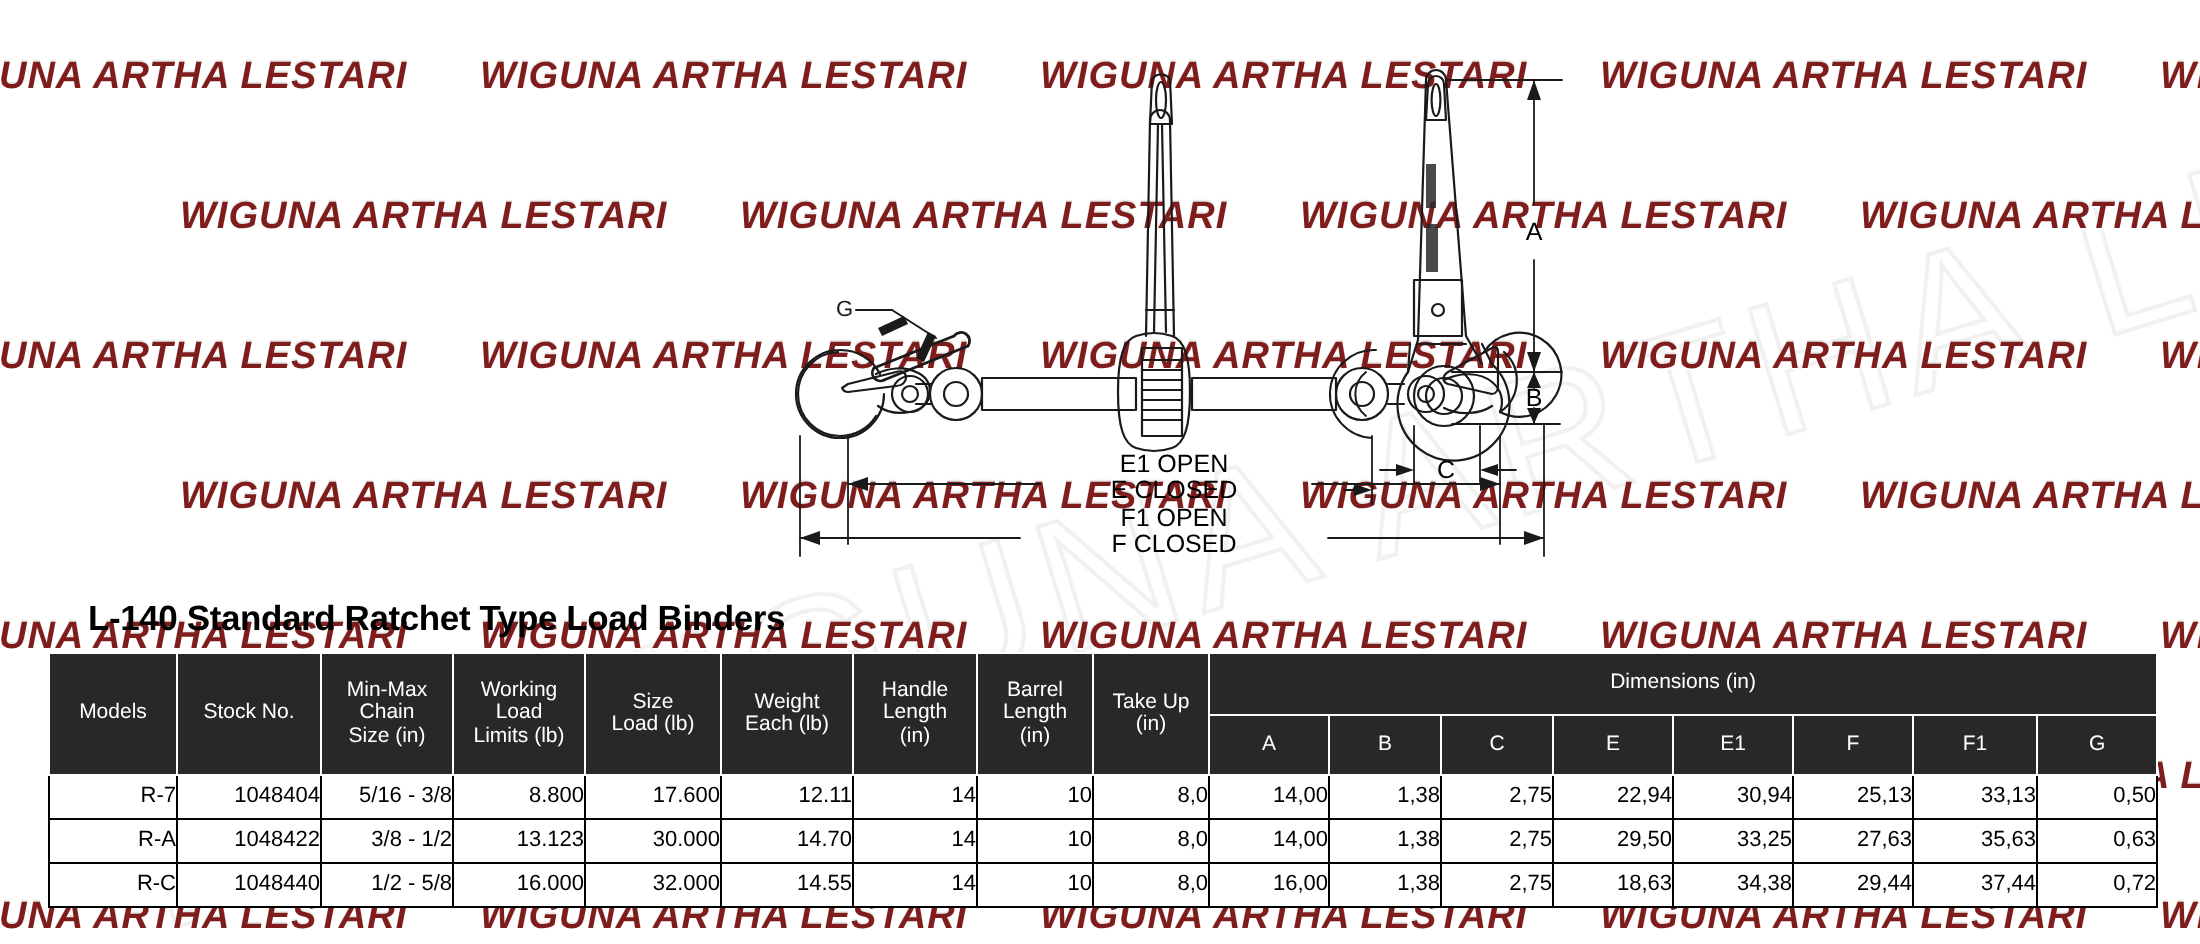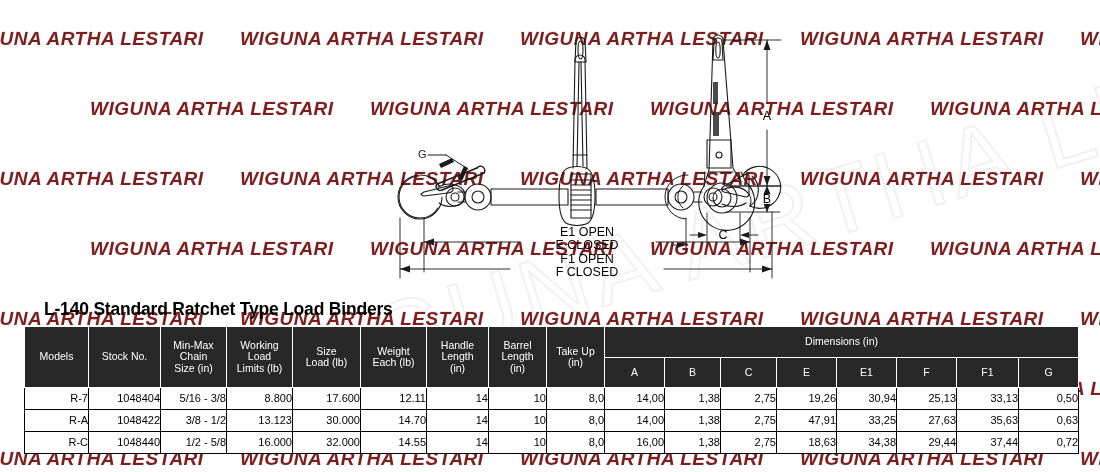--- a/index.html
+++ b/index.html
@@ -320,40 +320,40 @@
       <td class="nowrap">5/16 - 3/8</td>
       <td>8.800</td>
       <td>17.600</td>
       <td>12.11</td>
       <td>14</td>
       <td>10</td>
       <td>8,0</td>
       <td>14,00</td>
       <td>1,38</td>
       <td>2,75</td>
-      <td>19,26</td>
+      <td>22,94</td>
       <td>30,94</td>
       <td>25,13</td>
       <td>33,13</td>
       <td>0,50</td>
     </tr>
     <tr>
       <td>R-A</td>
       <td>1048422</td>
       <td class="nowrap">3/8 - 1/2</td>
       <td>13.123</td>
       <td>30.000</td>
       <td>14.70</td>
       <td>14</td>
       <td>10</td>
       <td>8,0</td>
       <td>14,00</td>
       <td>1,38</td>
       <td>2,75</td>
-      <td>47,91</td>
+      <td>29,50</td>
       <td>33,25</td>
       <td>27,63</td>
       <td>35,63</td>
       <td>0,63</td>
     </tr>
     <tr>
       <td>R-C</td>
       <td>1048440</td>
       <td class="nowrap">1/2 - 5/8</td>
       <td>16.000</td>

